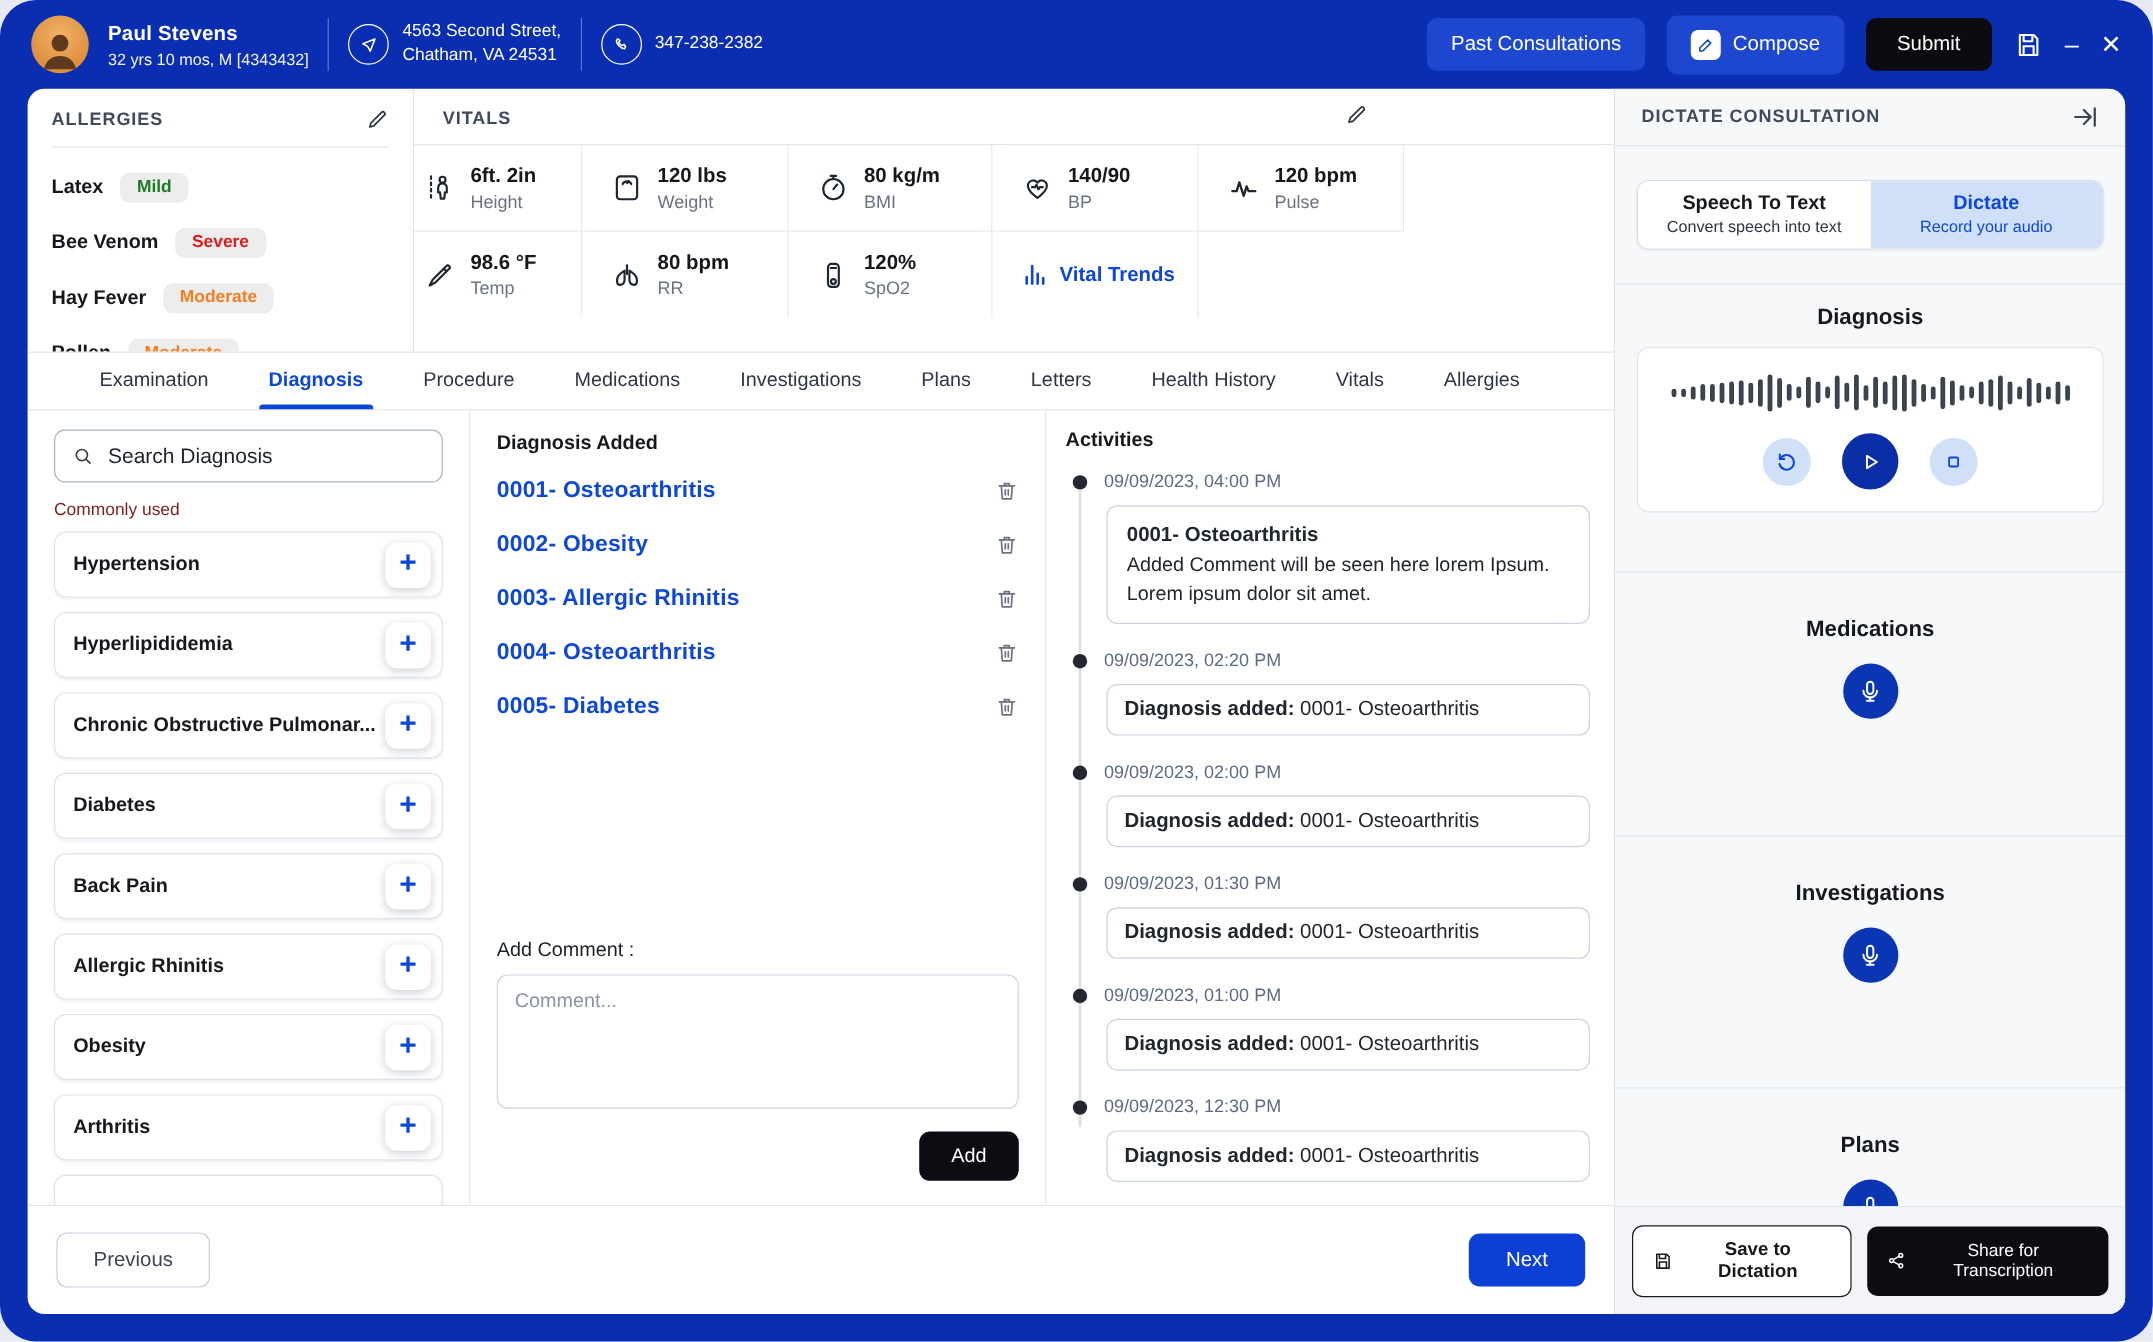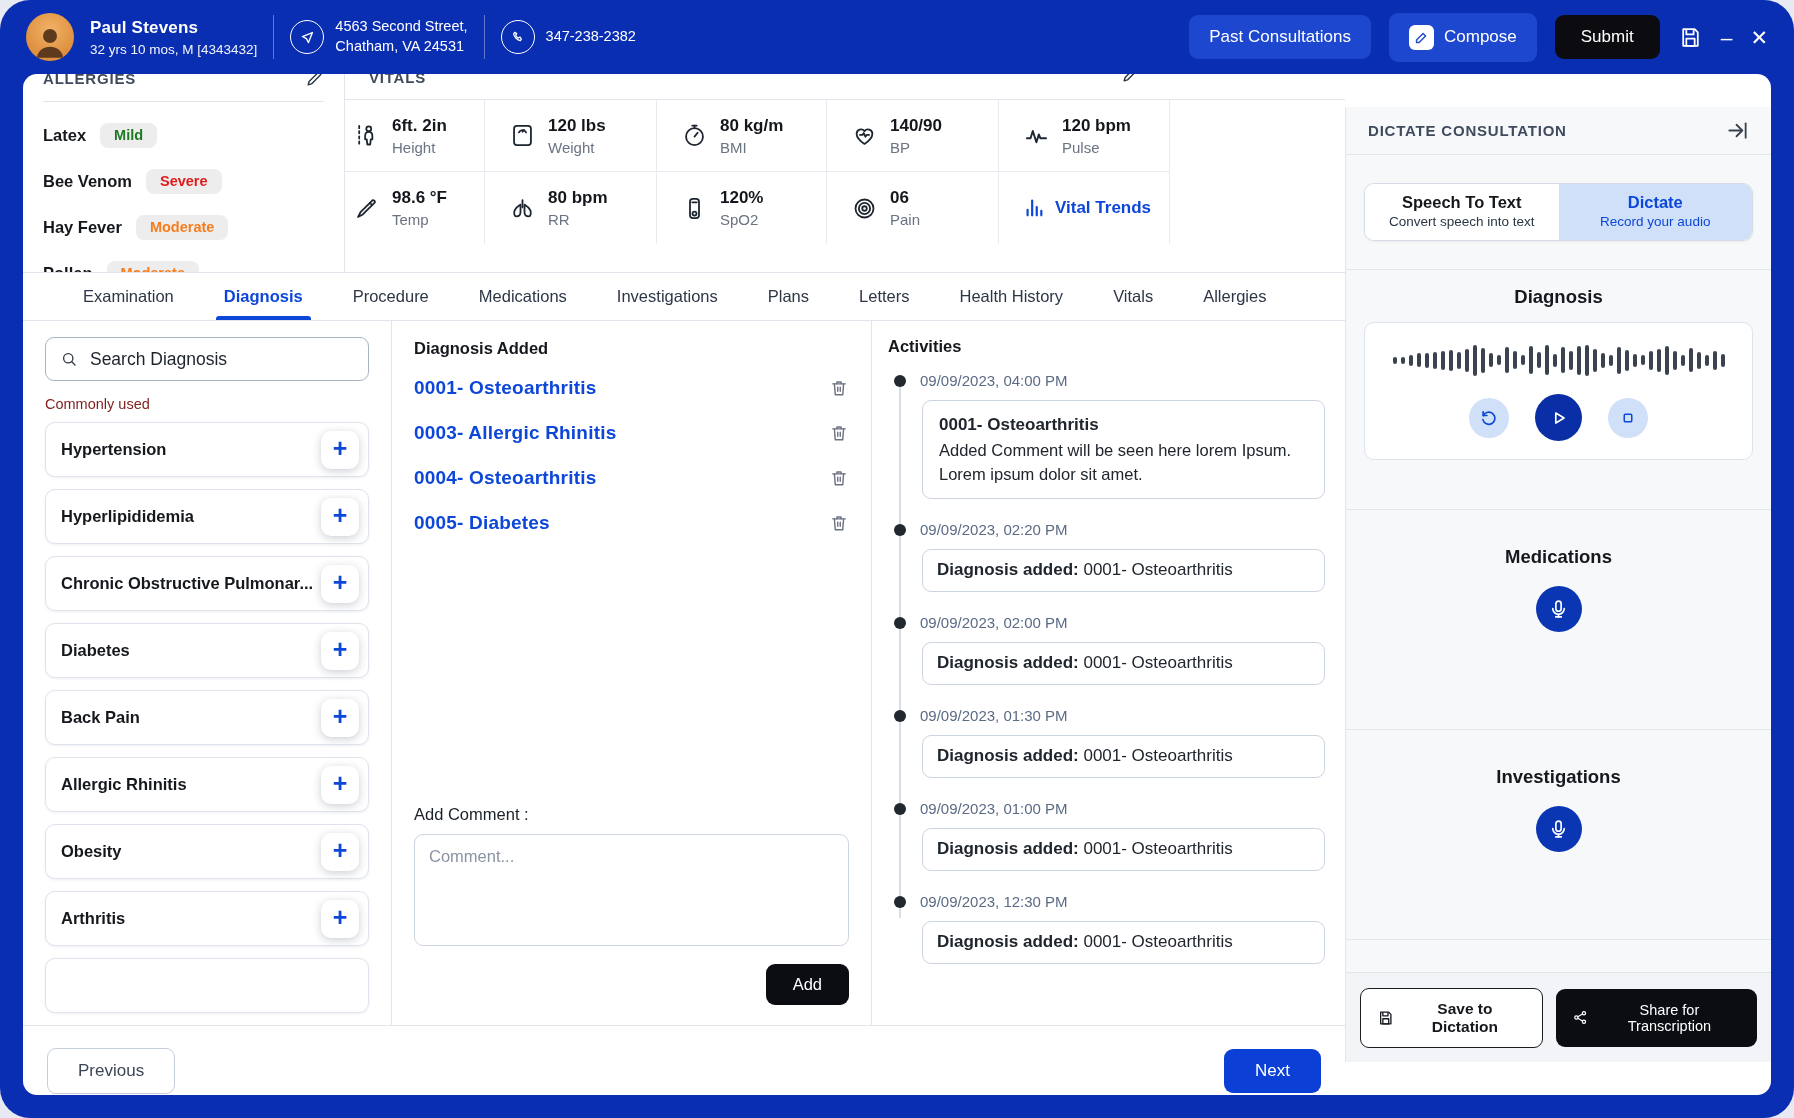--- a/index.html
+++ b/index.html
@@ -19,21 +19,21 @@
   .hdr-info { display:flex; align-items:center; gap:11px; font-size:14.5px; line-height:1.35; }
   .icon-circle { width:34px; height:34px; border-radius:50%; border:1.7px solid #fff; display:flex; align-items:center; justify-content:center; flex:none; }
   .hdr-right { margin-left:auto; display:flex; align-items:center; gap:18px; }
   .btn-hblue { background:#1d47cf; color:#fff; font-size:17px; padding:12px 20px; border-radius:9px; border:none; }
   .btn-compose { display:flex; align-items:center; gap:10px; }
   .compose-ic { width:25px; height:25px; background:#fff; border-radius:6px; color:#1d47cf; display:flex; align-items:center; justify-content:center; }
   .btn-submit { background:#0b0b10; color:#fff; font-size:17px; padding:12px 26px; border-radius:9px; border:none; }
   .win-ic { color:#fff; background:none; border:none; font-size:21px; line-height:1; display:flex; align-items:center; }
 
   
-  .content { position:absolute; top:74px; left:23px; right:23px; bottom:23px; background:#fff; border-radius:14px; display:flex; overflow:hidden;align-items:center; }
+  .content { position:absolute; top:74px; left:23px; right:23px; bottom:23px; background:#fff; border-radius:14px; display:flex; overflow:hidden; }
   .main { width:1322px; display:flex; flex-direction:column; flex:none; }
   .sidebar { flex:1; border-left:1px solid #e1e5ec; background:#f7f8fa; position:relative; display:flex; flex-direction:column; }
 
   
   .top { height:220px; display:flex; border-bottom:1px solid #e1e5ec; flex:none; }
   .panel-title { font-size:15px; letter-spacing:.8px; color:#3f4a5c; font-weight:bold; }
   .edit-btn { background:none; border:none; color:#2a3442; }
   .allergies { width:322px; border-right:1px solid #e1e5ec; padding:16px 20px 0; overflow:hidden; flex:none; }
   .allergies .panel-head { display:flex; justify-content:space-between; align-items:center; padding-bottom:13px; border-bottom:1px solid #e1e5ec; }
   .allergy-row { display:flex; align-items:center; gap:14px; margin-top:20px; height:26px; }
@@ -310,31 +310,20 @@
                   <rect x="8" y="3.5" width="8" height="17" rx="2.5"></rect>
                   <circle cx="12" cy="16.5" r="1.8"></circle>
                   <path d="M10 6.5h4"></path>
                 </svg>
               <div>
                   <div class="v-val">120%</div>
                   <div class="v-lab">SpO2</div>
                 </div>
             </div>
             <div class="vcell">
-              <svg class="v-ic" viewBox="0 0 24 24" fill="none" stroke="currentColor" stroke-width="1.6" stroke-linecap="round">
-                  <circle cx="12" cy="12" r="8"></circle>
-                  <circle cx="12" cy="12" r="5"></circle>
-                  <circle cx="12" cy="12" r="2"></circle>
-                </svg>
-              <div>
-                  <div class="v-val">06</div>
-                  <div class="v-lab">Pain</div>
-                </div>
-            </div>
-            <div class="vcell">
               <button class="trends">
                 <svg width="22" height="22" viewBox="0 0 24 24" fill="none" stroke="currentColor" stroke-width="2.4" stroke-linecap="round">
                     <path d="M5 20v-6"></path>
                     <path d="M10 20V4"></path>
                     <path d="M15 20v-9"></path>
                     <path d="M20 20v-5"></path>
                   </svg>
                 <span>Vital Trends</span>
               </button>
             </div>
@@ -400,20 +389,31 @@
             <button class="plus-btn">+</button>
           </div>
           <div class="cu-item"></div>
         </div>
 
         <div class="col-mid">
           <div class="mid-title">Diagnosis Added</div>
 
           <div class="dx-row firstdx">
             <span class="dx-name">0001- Osteoarthritis</span>
+            <button class="trash-btn">
+                <svg width="20" height="20" viewBox="0 0 24 24" fill="none" stroke="currentColor" stroke-width="1.7" stroke-linecap="round" stroke-linejoin="round">
+                  <path d="M4.5 7h15"></path>
+                  <path d="M9.5 7V4.8h5V7"></path>
+                  <path d="M6.5 7l1 13h9l1-13"></path>
+                  <path d="M10.5 11v5M13.5 11v5"></path>
+                </svg>
+              </button>
+          </div>
+          <div class="dx-row">
+            <span class="dx-name">0002- Obesity</span>
             <button class="trash-btn">
                 <svg width="20" height="20" viewBox="0 0 24 24" fill="none" stroke="currentColor" stroke-width="1.7" stroke-linecap="round" stroke-linejoin="round">
                   <path d="M4.5 7h15"></path>
                   <path d="M9.5 7V4.8h5V7"></path>
                   <path d="M6.5 7l1 13h9l1-13"></path>
                   <path d="M10.5 11v5M13.5 11v5"></path>
                 </svg>
               </button>
           </div>
           <div class="dx-row">

